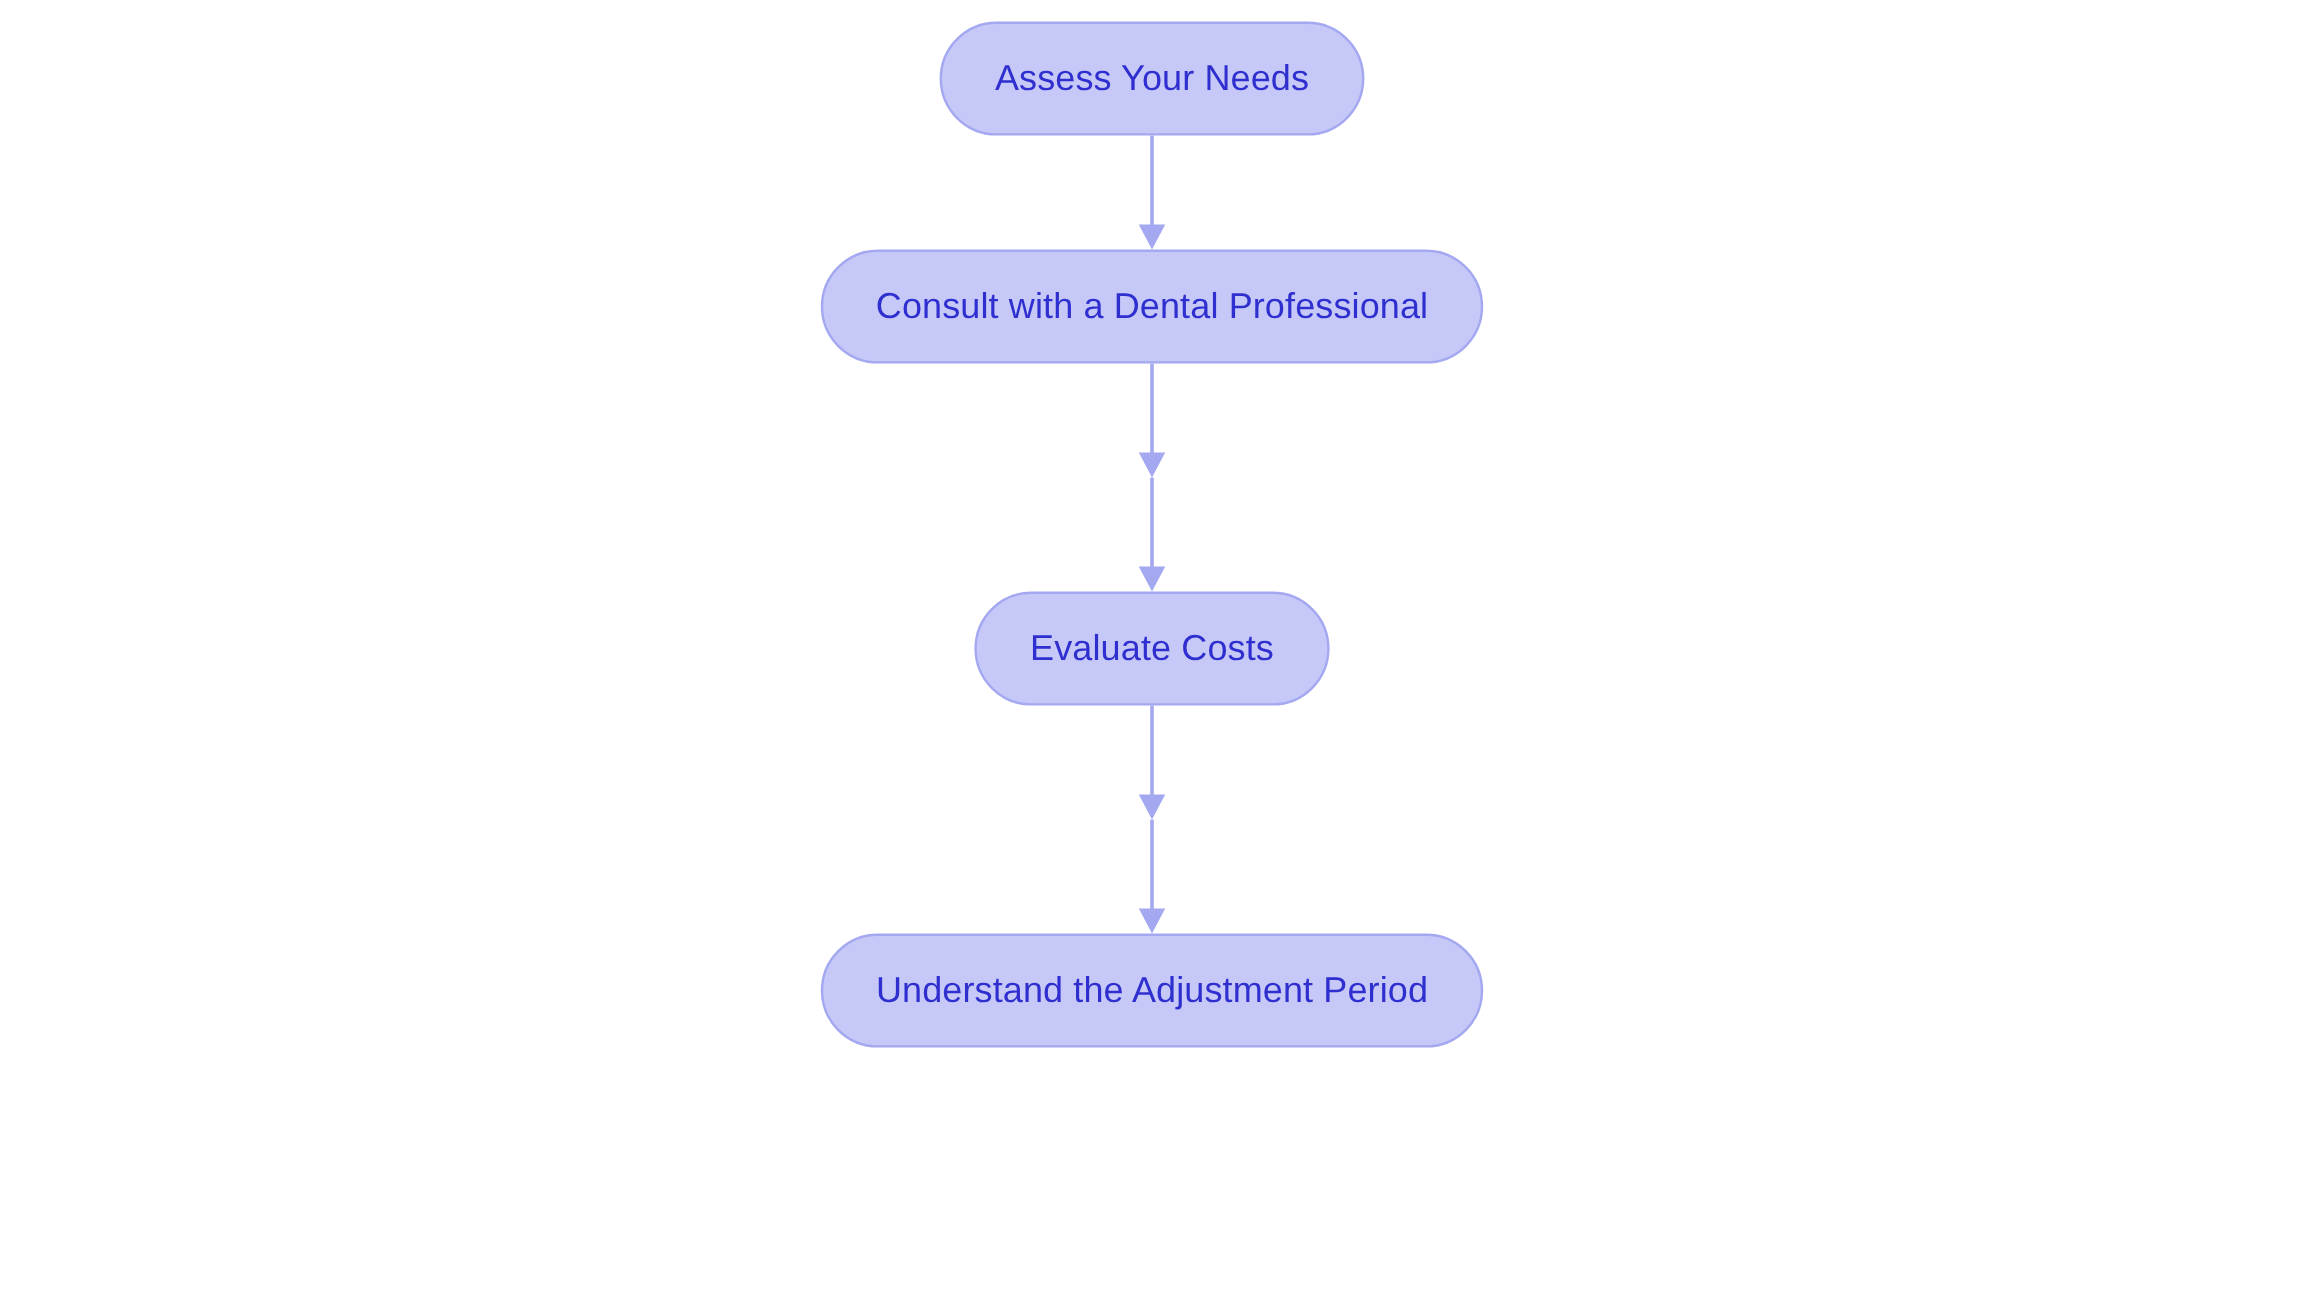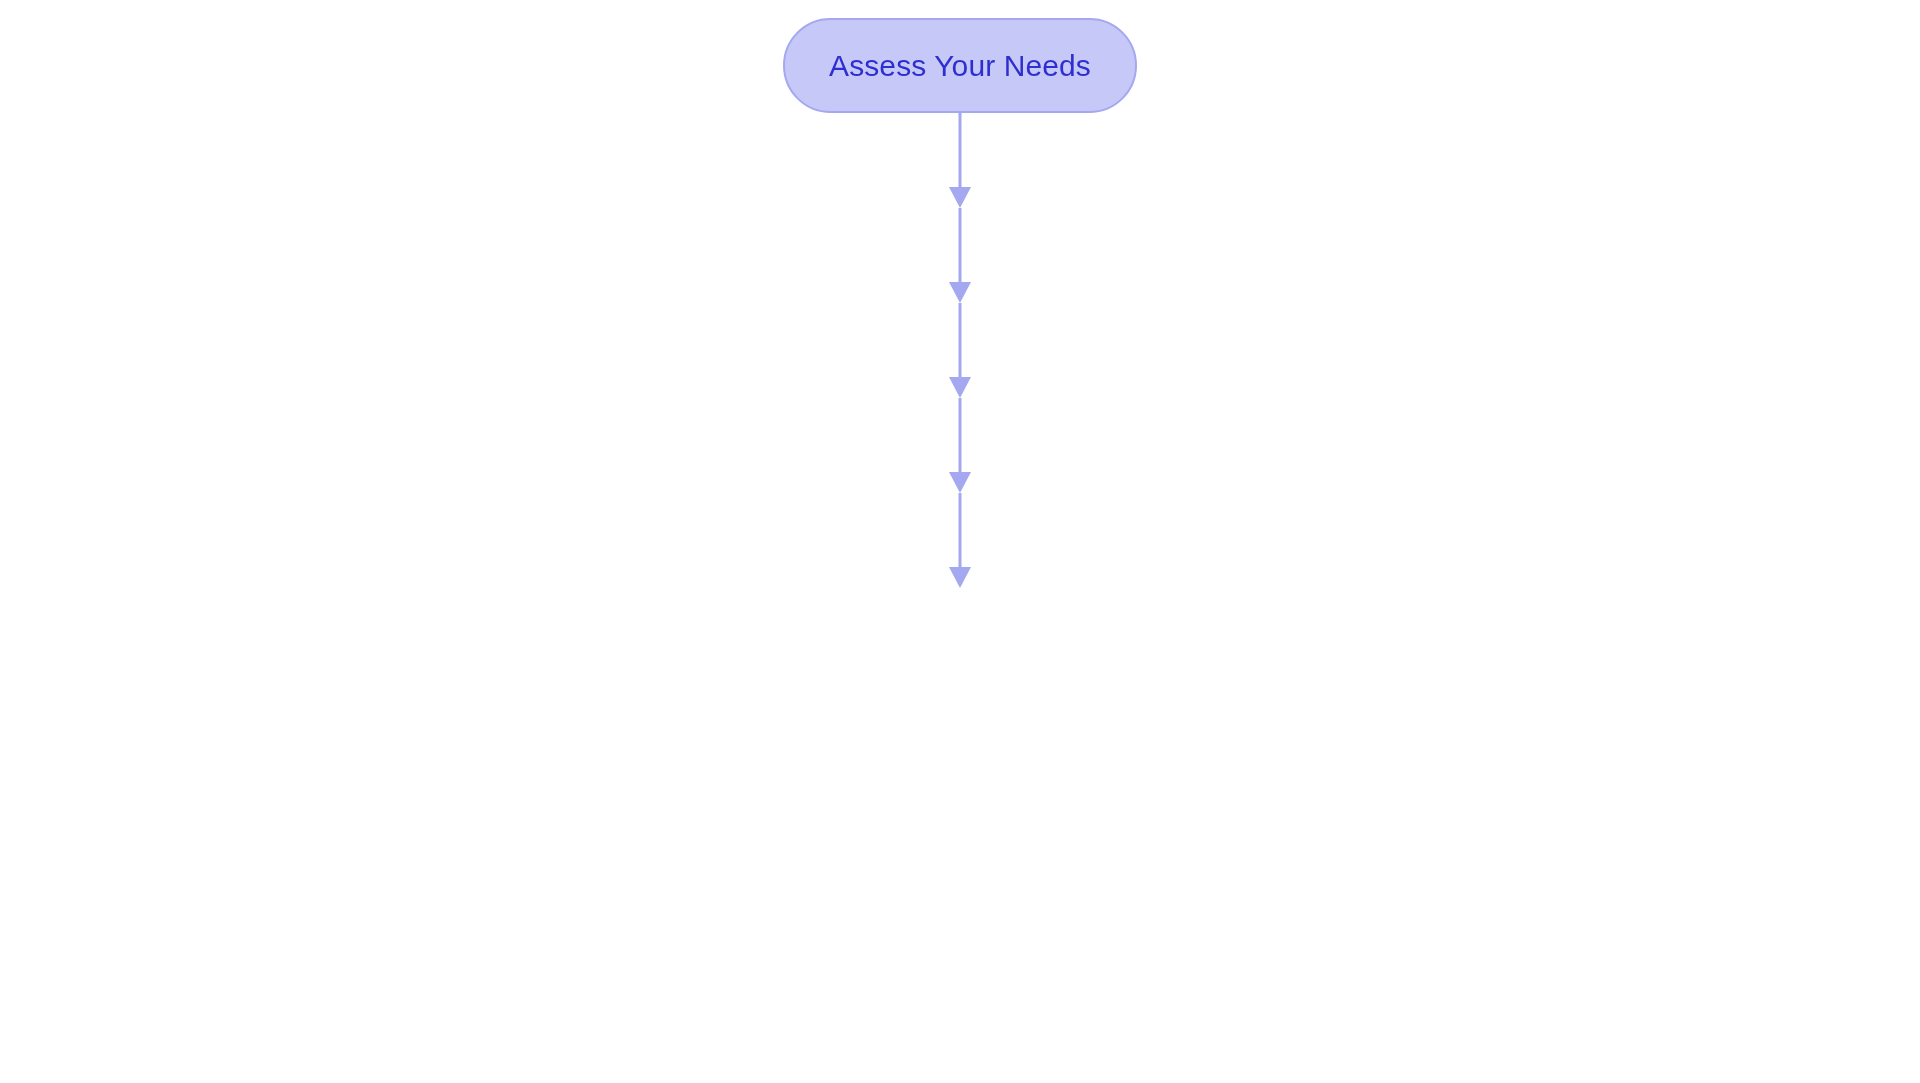--- a/index.html
+++ b/index.html
@@ -89,39 +89,48 @@
 
     <div class="node">
       <span>Assess Your Needs</span>
     </div>
 
     <div class="connector">
       <div class="stem"></div>
       <div class="head"></div>
     </div>
 
+    <div class="node">
+      <span>Consult with a Dental Professional</span>
+    </div>
 
     <div class="connector">
       <div class="stem"></div>
       <div class="head"></div>
     </div>
 
 
     <div class="connector">
       <div class="stem"></div>
       <div class="head"></div>
     </div>
 
+    <div class="node">
+      <span>Evaluate Costs</span>
+    </div>
 
     <div class="connector">
       <div class="stem"></div>
       <div class="head"></div>
     </div>
 
 
     <div class="connector">
       <div class="stem"></div>
       <div class="head"></div>
     </div>
 
+    <div class="node">
+      <span>Understand the Adjustment Period</span>
+    </div>
 
   </div>
 </div>
 
 </body></html>

